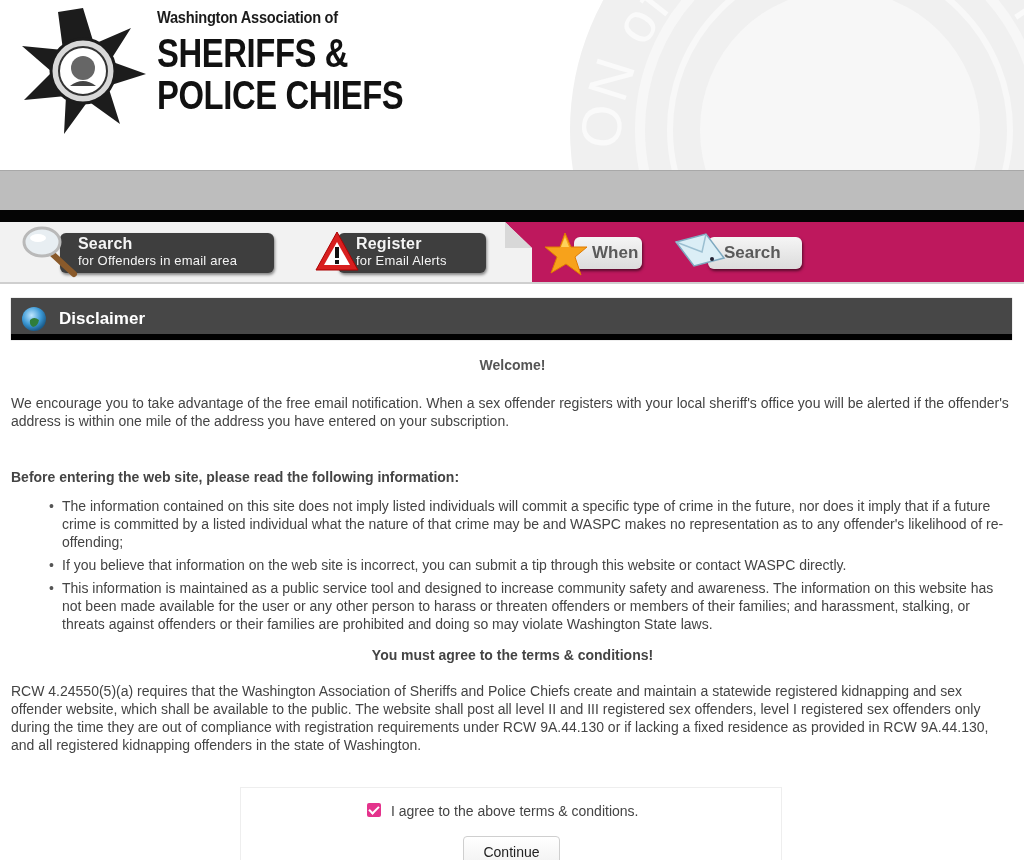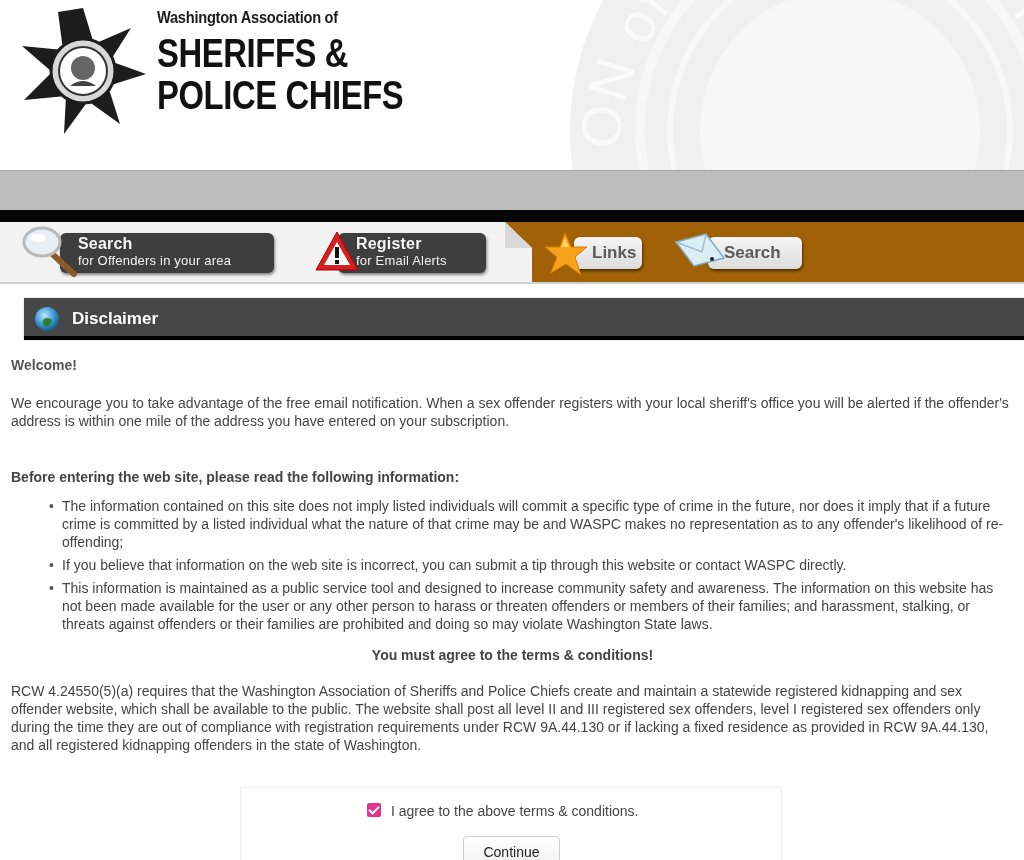--- a/index.html
+++ b/index.html
@@ -11,21 +11,21 @@
   .watermark { position: absolute; left: 560px; top: -150px; width: 560px; height: 560px; }
   .badge { position: absolute; left: 18px; top: 6px; width: 130px; height: 130px; }
   .brand { position: absolute; left: 157px; top: 8px; }
   .brand-small { font-family: "Liberation Sans", sans-serif; font-weight: bold; font-size: 17px; color: #1a1a1a; letter-spacing: -0.3px; transform: scaleX(0.86); transform-origin: left; display: block; white-space: nowrap; }
   .brand-big { font-family: "Liberation Sans", sans-serif; font-weight: bold; font-size: 41px; line-height: 42px; color: #111; letter-spacing: -0.5px; transform: scaleX(0.80); transform-origin: left; display: block; white-space: nowrap; }
 
   .grey-band { position: absolute; left: 0; top: 170px; width: 1024px; height: 40px; background: #bdbdbd; border-top: 1px solid #a8a8a8; }
   .black-band { position: absolute; left: 0; top: 210px; width: 1024px; height: 12px; background: #050505; }
 
   
-  .nav { position: absolute; left: 0; top: 222px; width: 1024px; height: 62px; background: #a16207; }
+  .nav { position: absolute; left: 0; top: 222px; width: 1024px; height: 62px; background: #be185d; }
   .nav-light { position: absolute; left: 0; top: 0; width: 532px; height: 62px; background: #f2f2f2; clip-path: polygon(0 0, 505px 0, 532px 26px, 532px 62px, 0 62px); }
   .nav-fold { position: absolute; left: 505px; top: 0; width: 27px; height: 26px; background: #d8d8d8; clip-path: polygon(0 0, 100% 100%, 0 100%); }
   .nav-bottom { position: absolute; left: 0; top: 60px; width: 1024px; height: 2px; background: #cfcfcf; }
 
   .nav-btn-dark { position: absolute; height: 40px; background: #3e3e3e; border-radius: 6px; box-shadow: 1px 2px 3px rgba(0,0,0,0.45); color: #f4f4f4; padding-left: 18px; }
   .nav-btn-dark .t1 { font-size: 16px; font-weight: bold; line-height: 18px; display: block; margin-top: 2px; letter-spacing: 0.2px; }
   .nav-btn-dark .t2 { font-size: 13px; line-height: 16px; display: block; letter-spacing: 0.2px; }
   .btn-search { left: 60px; top: 11px; width: 214px; }
   .btn-register { left: 338px; top: 11px; width: 148px; }
 
@@ -33,27 +33,27 @@
   .btn-links { left: 574px; top: 15px; width: 68px; padding-left: 18px; }
   .btn-contact { left: 708px; top: 15px; width: 94px; padding-left: 16px; }
 
   .nav-icon { position: absolute; }
   .ic-search { left: 22px; top: 4px; width: 64px; height: 52px; }
   .ic-warn { left: 314px; top: 8px; width: 46px; height: 42px; }
   .ic-star { left: 545px; top: 9px; width: 44px; height: 46px; }
   .ic-mail { left: 672px; top: 10px; width: 56px; height: 36px; }
 
   
-  .disc-bar { position: absolute; left: 11px; top: 298px; width: 1001px; height: 42px; background: #474747; border-bottom: 4px solid #000000; box-shadow: 0 0 1px #999; margin-left: 13px; }
+  .disc-bar { position: absolute; left: 11px; top: 298px; width: 1001px; height: 42px; background: #474747; border-bottom: 6px solid #000000; box-shadow: 0 0 1px #999; }
   .globe { position: absolute; left: 10px; top: 8px; width: 26px; height: 26px; }
   .disc-title { position: absolute; left: 48px; top: 11px; font-size: 17px; font-weight: bold; color: #ffffff; }
 
   
   .content { position: absolute; left: 11px; top: 356px; width: 1003px; font-size: 14px; line-height: 18px; color: #444; }
-  .welcome { font-weight: bold; color: #555; }
+  .welcome { font-weight: bold; color: #555; text-align: center; }
   .p1 { margin-top: 20px; }
   .before { margin-top: 38px; font-weight: bold; color: #444; }
   ul.points { margin-top: 11px; padding-left: 51px; list-style: none; }
   ul.points li { position: relative; margin-bottom: 5px; }
   ul.points li::before { content: "•"; position: absolute; left: -13px; top: 0; color: #555; }
   .must { text-align: center; font-weight: bold; margin-top: 13px; }
   .rcw { margin-top: 18px; }
 
   .agree-box { position: absolute; left: 240px; top: 787px; width: 542px; height: 73px; border: 1px solid #eeeeee; border-bottom: none; background: #fff; }
   .agree-row { position: absolute; left: 126px; top: 15px; display: flex; align-items: flex-start; font-size: 14px; color: #444; }
@@ -91,41 +91,41 @@
 <div class="grey-band"></div>
 <div class="black-band"></div>
 
 <nav class="nav">
   <div class="nav-light"></div>
   <div class="nav-fold"></div>
   <div class="nav-bottom"></div>
 
   <a class="nav-btn-dark btn-search">
     <span class="t1">Search</span>
-    <span class="t2">for Offenders in your area</span>
+    <span class="t2">for Offenders in email area</span>
   </a>
   <svg class="nav-icon ic-search" viewBox="0 0 64 52">
     <line x1="26" y1="24" x2="52" y2="48" stroke="#8a5a2b" stroke-width="6" stroke-linecap="round"></line>
     <ellipse cx="20" cy="16" rx="18" ry="14" fill="#e8eef2" stroke="#b9b9b9" stroke-width="3"></ellipse>
     <ellipse cx="16" cy="12" rx="8" ry="4" fill="#ffffff"></ellipse>
   </svg>
 
   <a class="nav-btn-dark btn-register">
     <span class="t1">Register</span>
     <span class="t2">for Email Alerts</span>
   </a>
   <svg class="nav-icon ic-warn" viewBox="0 0 46 42">
     <polygon points="23,2 44,40 2,40" fill="#d81f1f" stroke="#a00" stroke-width="1"></polygon>
     <polygon points="23,12 36,35 10,35" fill="#ffffff"></polygon>
     <rect x="21" y="17" width="4" height="11" fill="#111"></rect>
     <rect x="21" y="30" width="4" height="4" fill="#111"></rect>
   </svg>
 
   <a class="nav-btn-light btn-links">
-    <span>Links</span>
+    <span>When</span>
   </a>
   <svg class="nav-icon ic-star" viewBox="0 0 44 46">
     <polygon points="20,2 26,16 42,16 30,26 36,44 21,33 6,42 12,26 0,16 15,16" fill="#f7a21b" stroke="#e07b00" stroke-width="1"></polygon>
     <polygon points="20,6 24,16 16,16" fill="#ffd35a"></polygon>
   </svg>
 
   <a class="nav-btn-light btn-contact">
     <span>Search</span>
   </a>
   <svg class="nav-icon ic-mail" viewBox="0 0 56 36">

